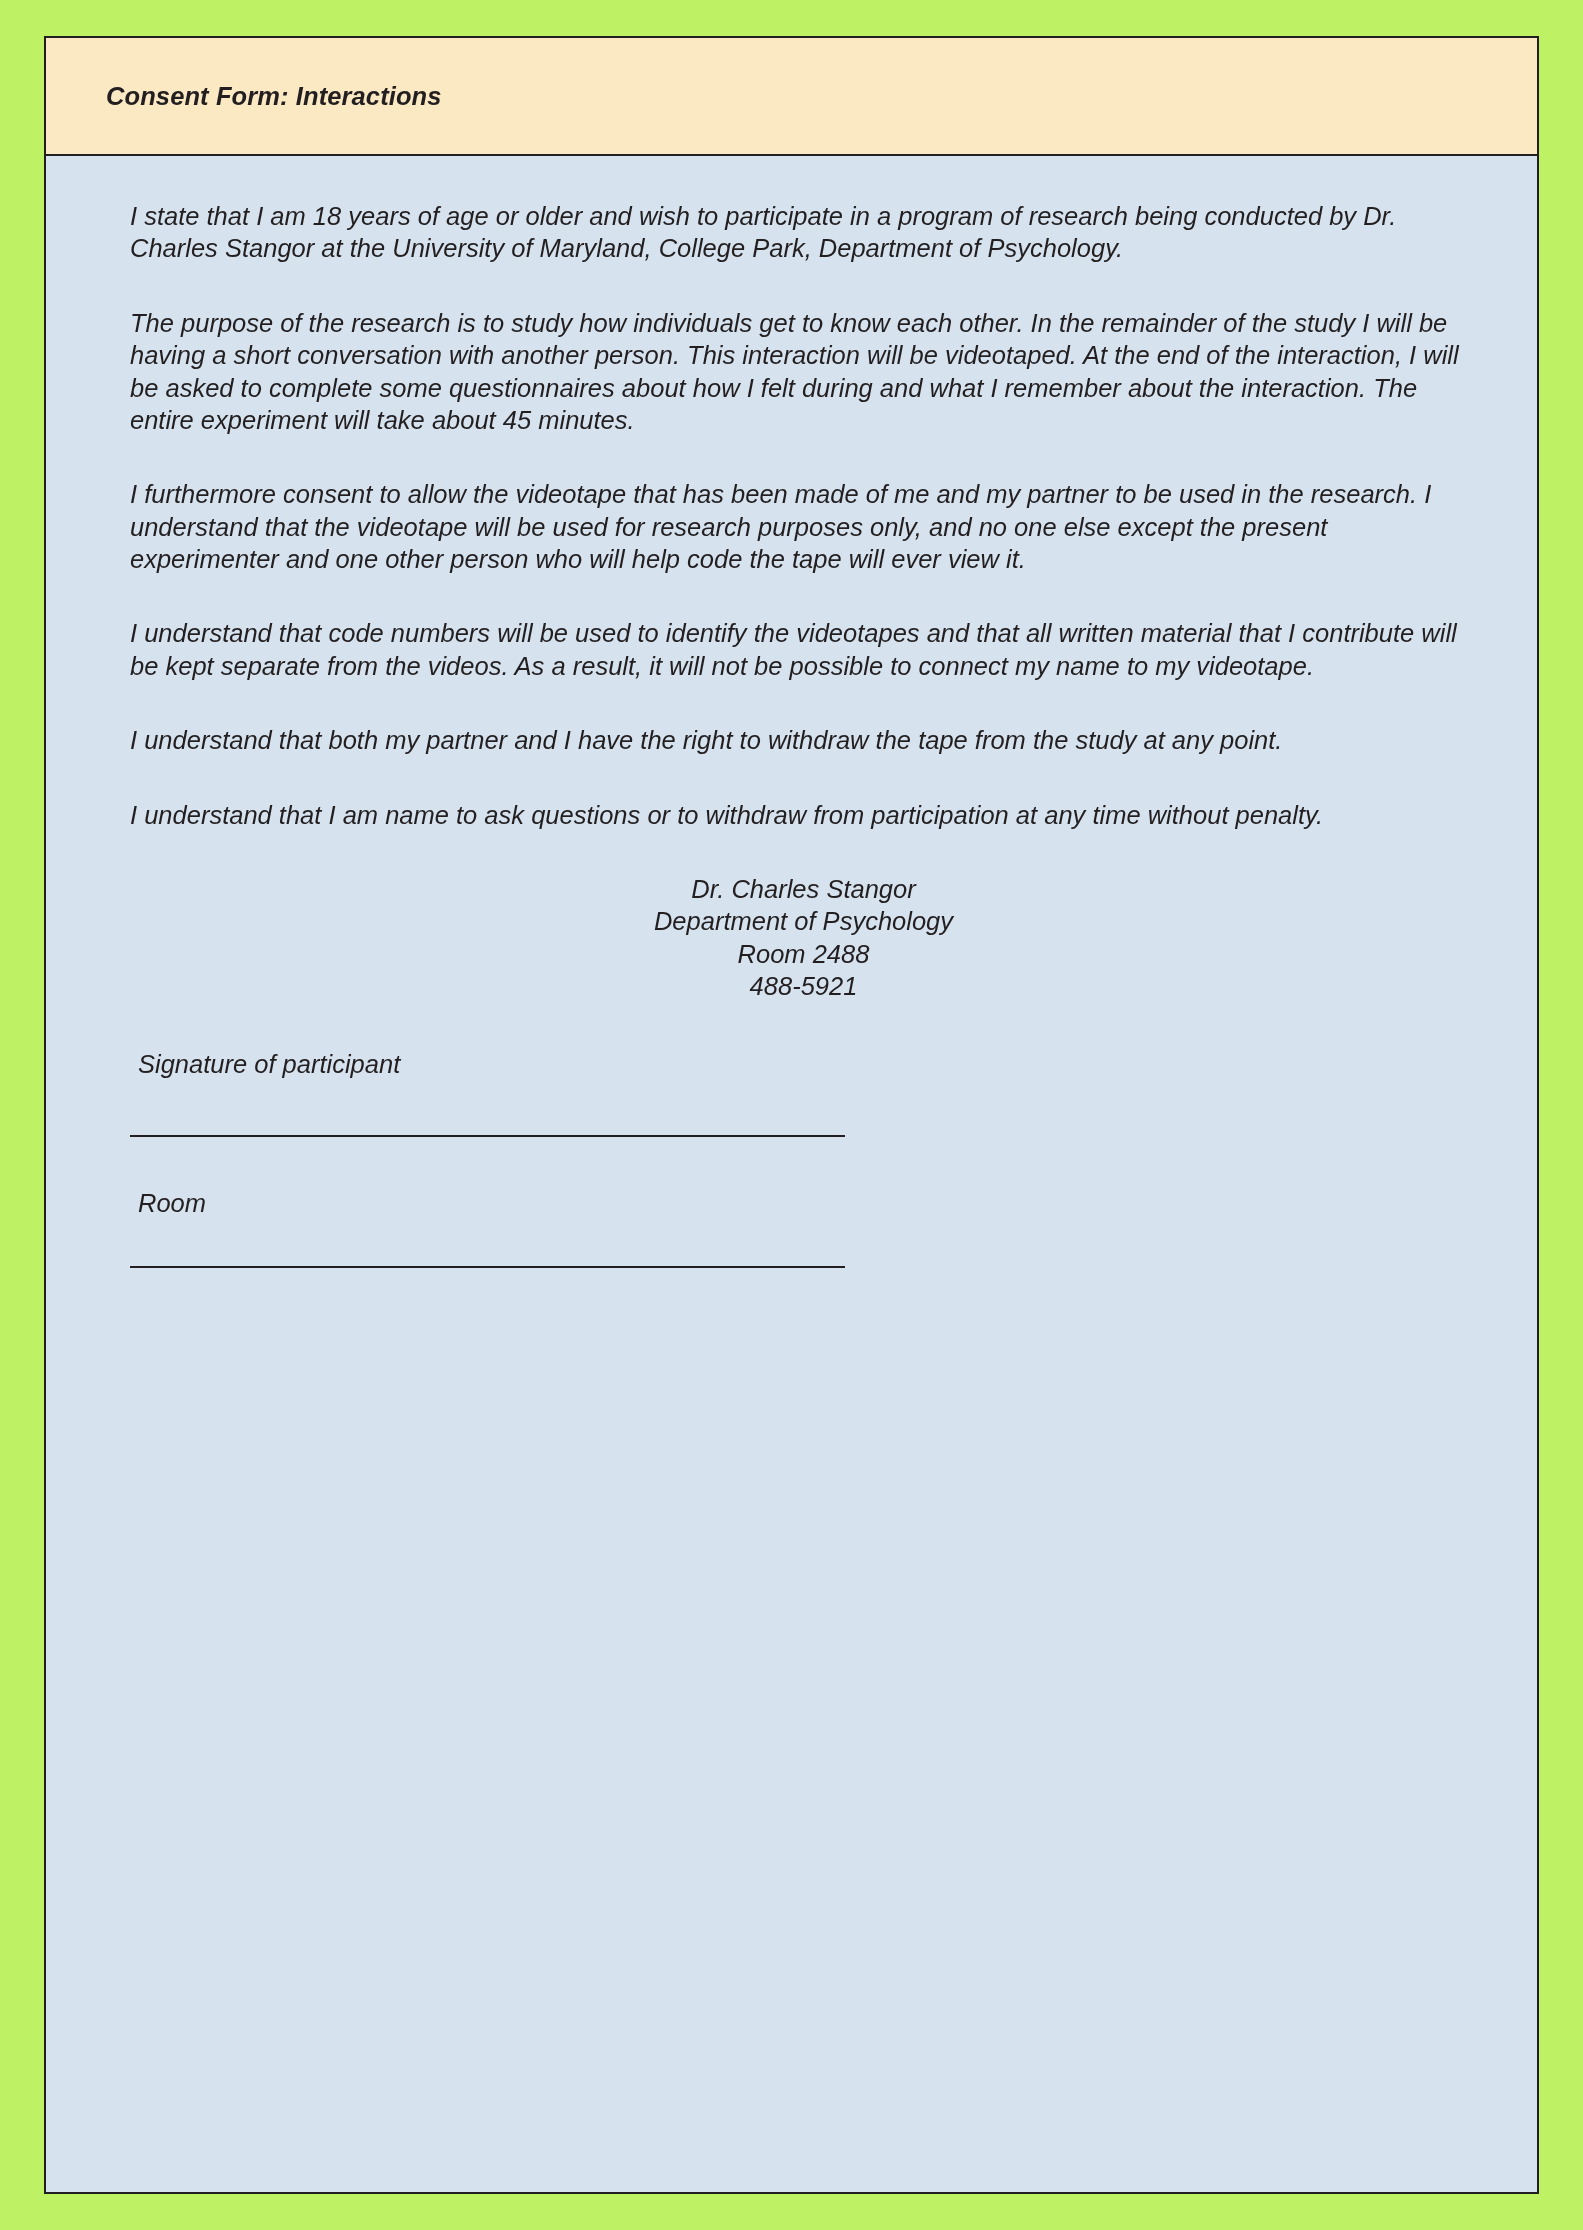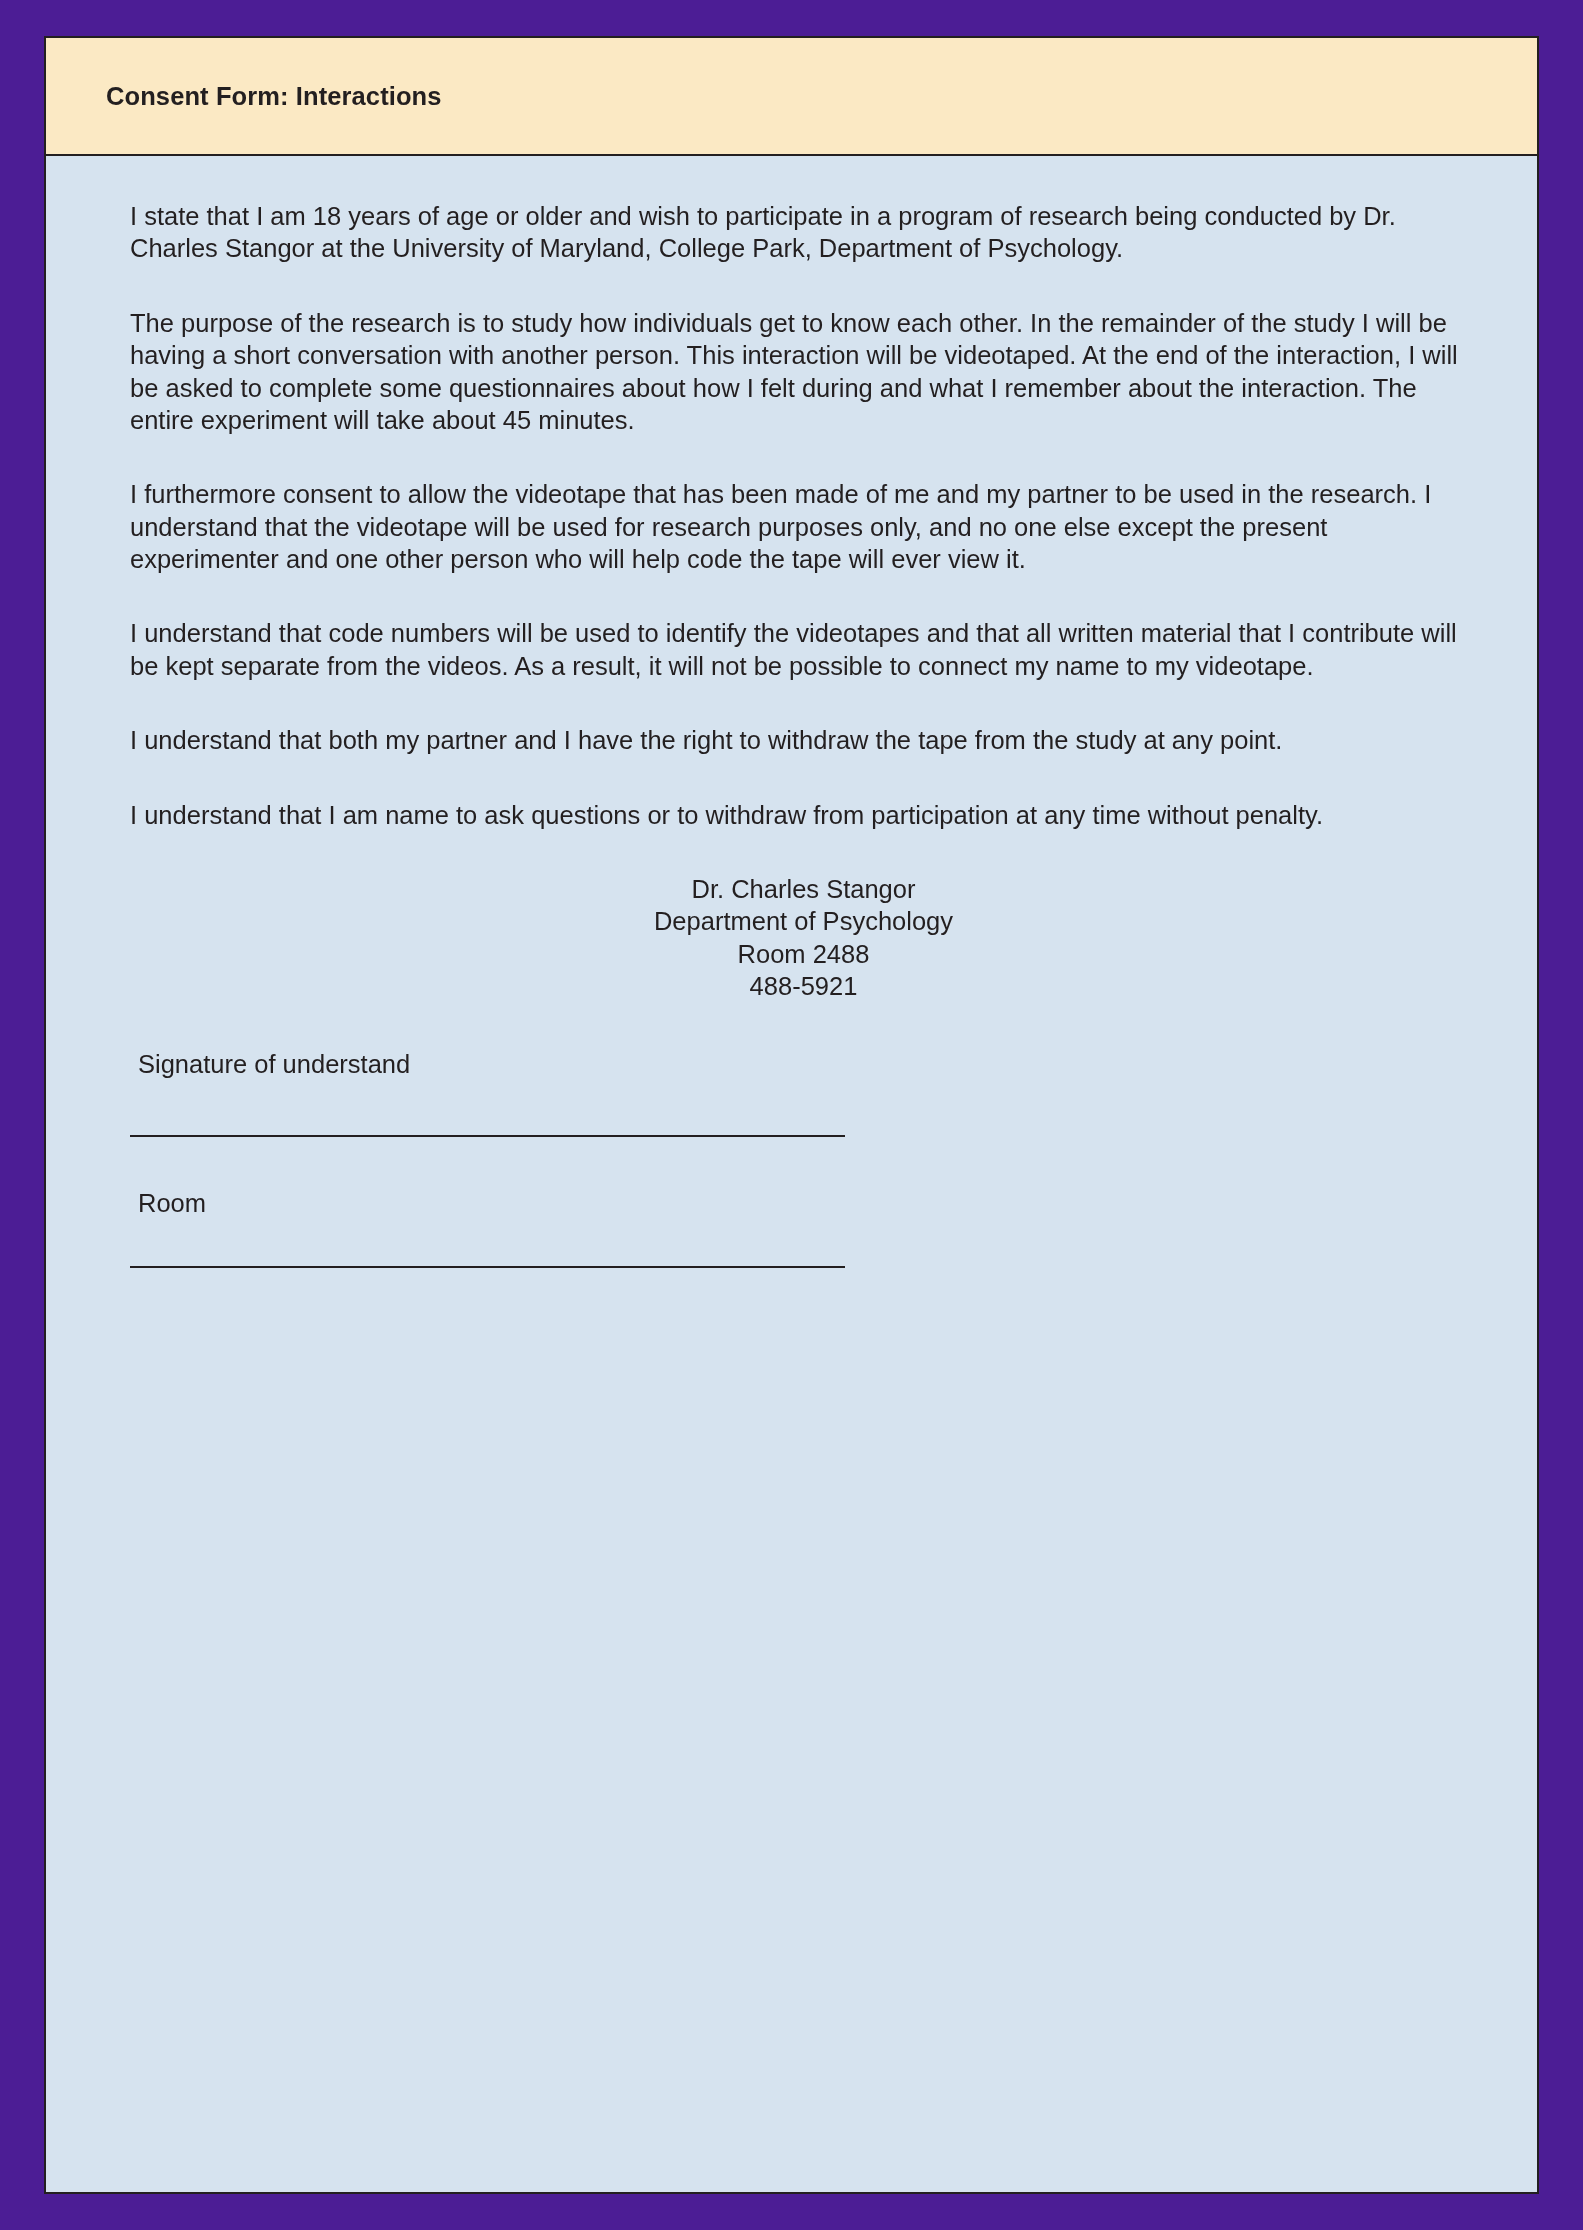--- a/index.html
+++ b/index.html
@@ -10,21 +10,22 @@
   body {
     width: 1583px;
     height: 2230px;
     font-family: "Liberation Sans", sans-serif;
     -webkit-font-smoothing: antialiased;
   }
   .page {
     position: relative;
     width: 1583px;
     height: 2230px;
-    background: #4c1d95;
+    background: #bef264;
+    font-style: italic;
   }
   .form-card {
     position: absolute;
     left: 44px;
     top: 36px;
     width: 1495px;
     height: 2158px;
     box-sizing: border-box;
     border: 2px solid #231f20;
     background: #d6e3ef;
@@ -115,21 +116,21 @@
 
       <p class="para">I understand that I am name to ask questions or to withdraw from participation at any time without penalty.</p>
 
       <div class="sig-block">
         <div class="line">Dr. Charles Stangor</div>
         <div class="line">Department of Psychology</div>
         <div class="line">Room 2488</div>
         <div class="line">488-5921</div>
       </div>
 
-      <div class="label-sig">Signature of understand</div>
+      <div class="label-sig">Signature of participant</div>
       <div class="rule"></div>
 
       <div class="label-date">Room</div>
       <div class="rule2"></div>
 
     </div>
   </div>
 </div>
 
 </body></html>

